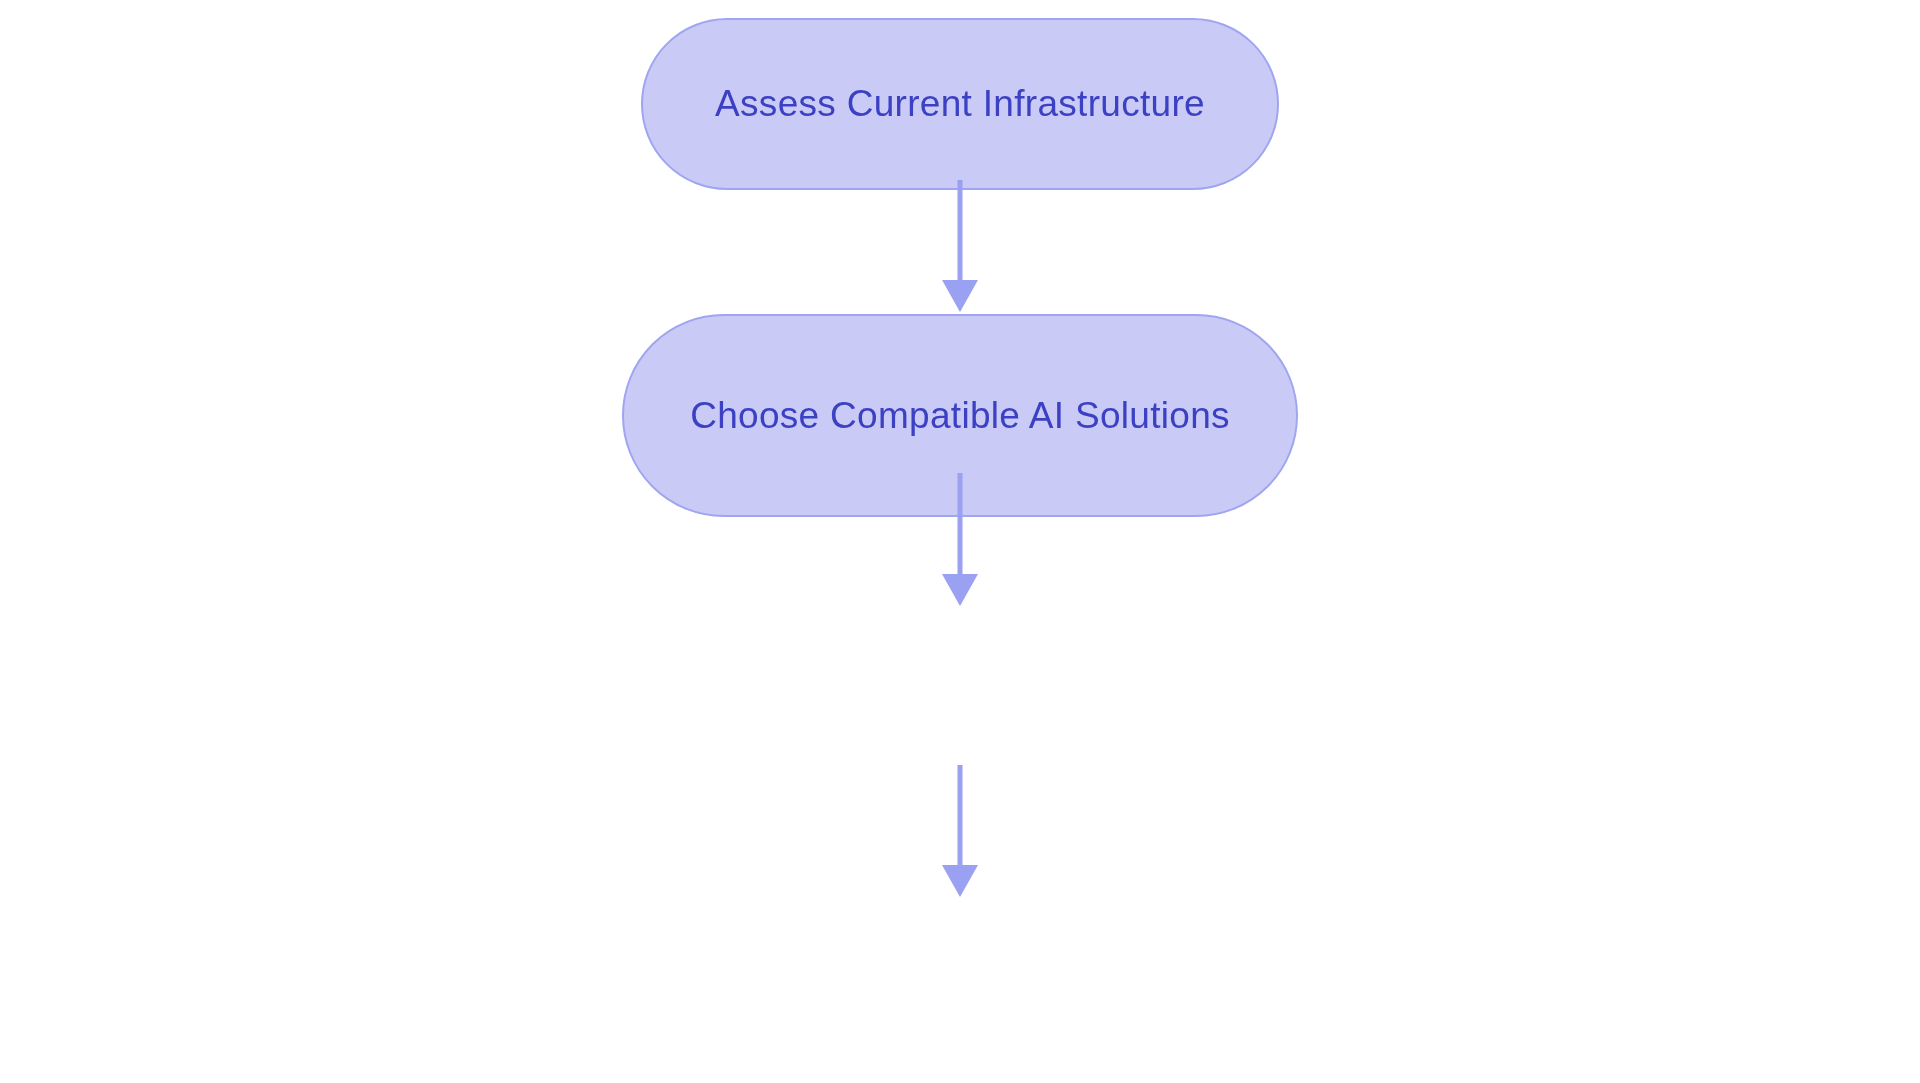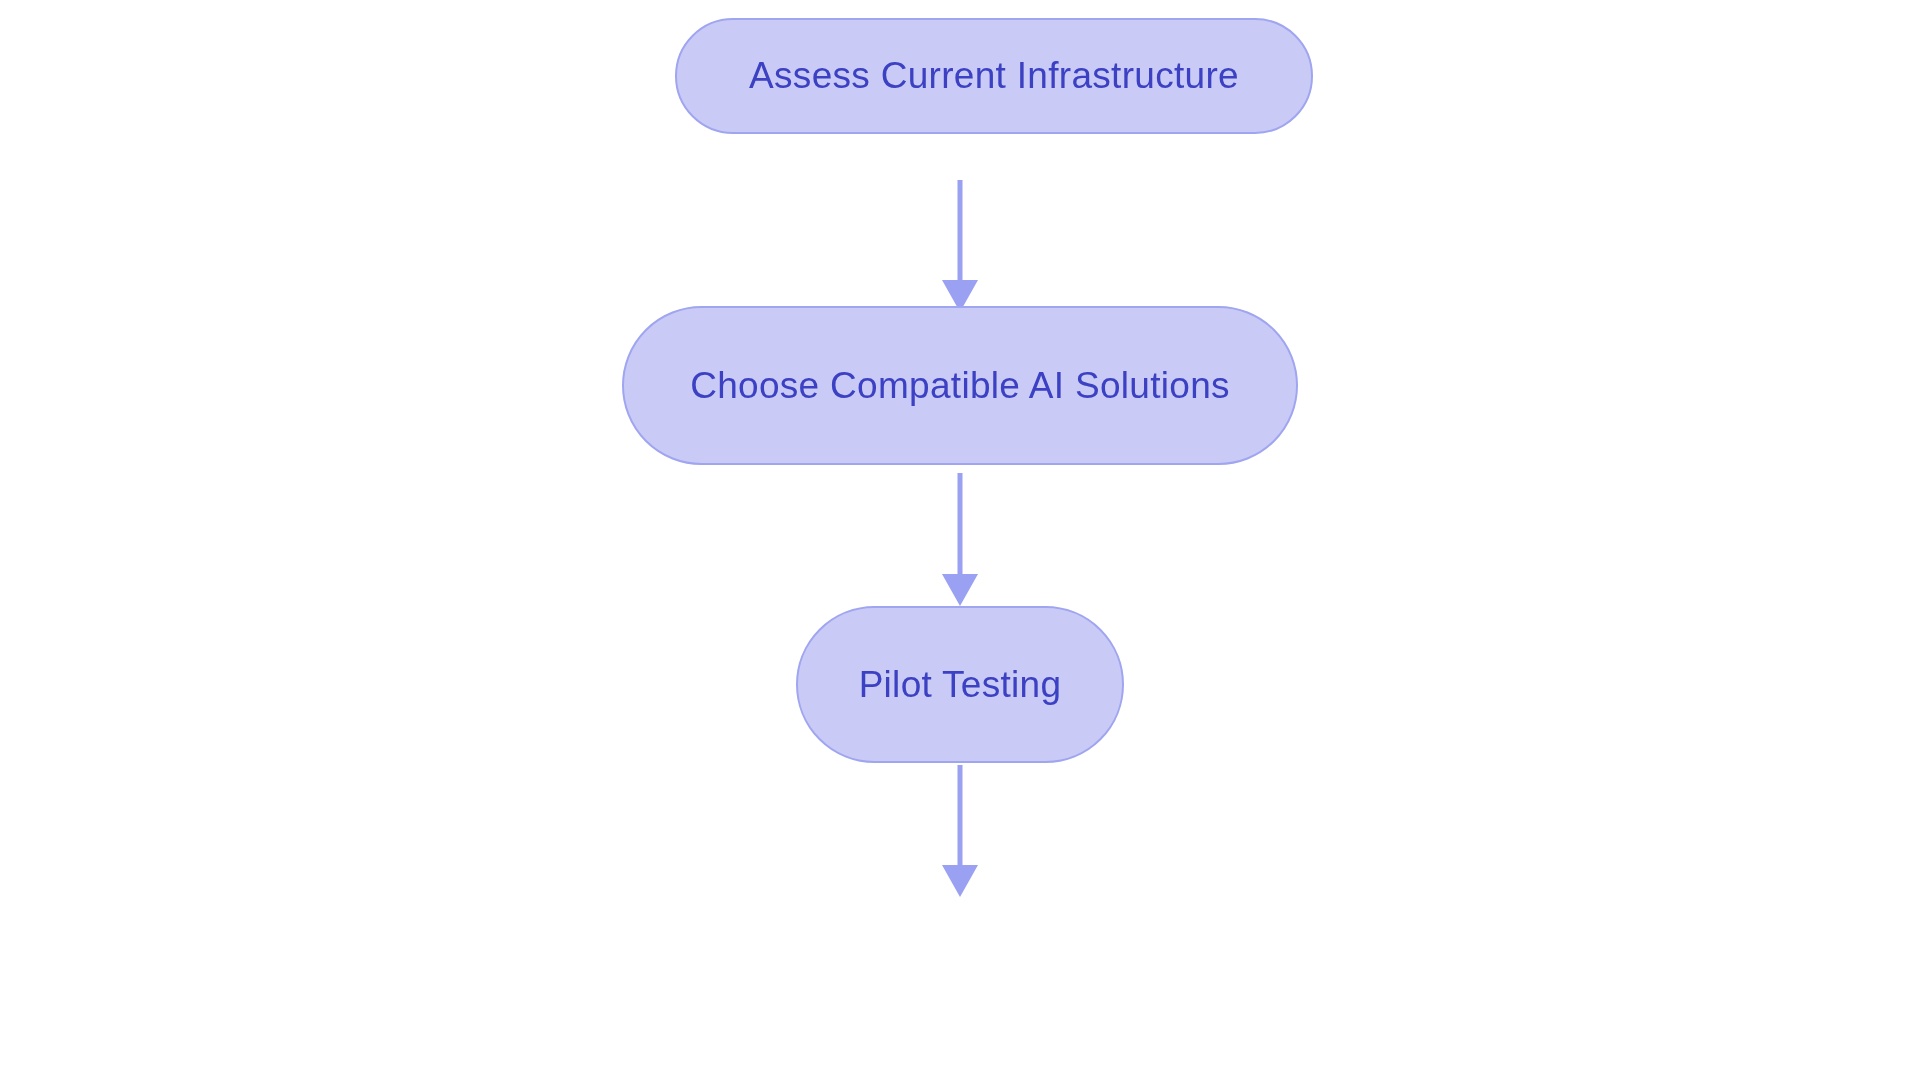--- a/index.html
+++ b/index.html
@@ -23,22 +23,22 @@
     box-sizing: border-box;
     background: var(--node-fill, #c9cbf6);
     border: 2px solid var(--node-border, #a0a5f0);
     border-radius: 999px;
     color: var(--node-text, #3c40c3);
     font-size: 37px;
     letter-spacing: 0.3px;
     text-align: center;
     white-space: nowrap;
   }
-  .node-1 { left: 675px; top: 18px;  width: 638px; height: 116px; }
-  .node-2 { left: 622px; top: 306px; width: 676px; height: 159px; }
+  .node-1 { left: 641px; top: 18px;  width: 638px; height: 172px; }
+  .node-2 { left: 622px; top: 314px; width: 676px; height: 203px; }
   .node-3 { left: 796px; top: 606px; width: 328px; height: 157px; }
   .node-4 { left: 721px; top: 897px; width: 477px; height: 160px; }
 
   .arrow {
     position: absolute;
     left: 942px;  
     width: 36px;
   }
   .arrow-1 { top: 180px; height: 132px; }
   .arrow-2 { top: 473px; height: 133px; }
@@ -80,23 +80,20 @@
 
   <div class="node node-2">
     <span class="node-label">Choose Compatible AI Solutions</span>
   </div>
 
   <div class="arrow arrow-2">
     <div class="arrow-shaft"></div>
     <div class="arrow-head"></div>
   </div>
 
-  <div class="node node-3">
-    <span class="node-label">Pilot Testing</span>
-  </div>
 
   <div class="arrow arrow-3">
     <div class="arrow-shaft"></div>
     <div class="arrow-head"></div>
   </div>
 
 
 </div>
 
 </body></html>

